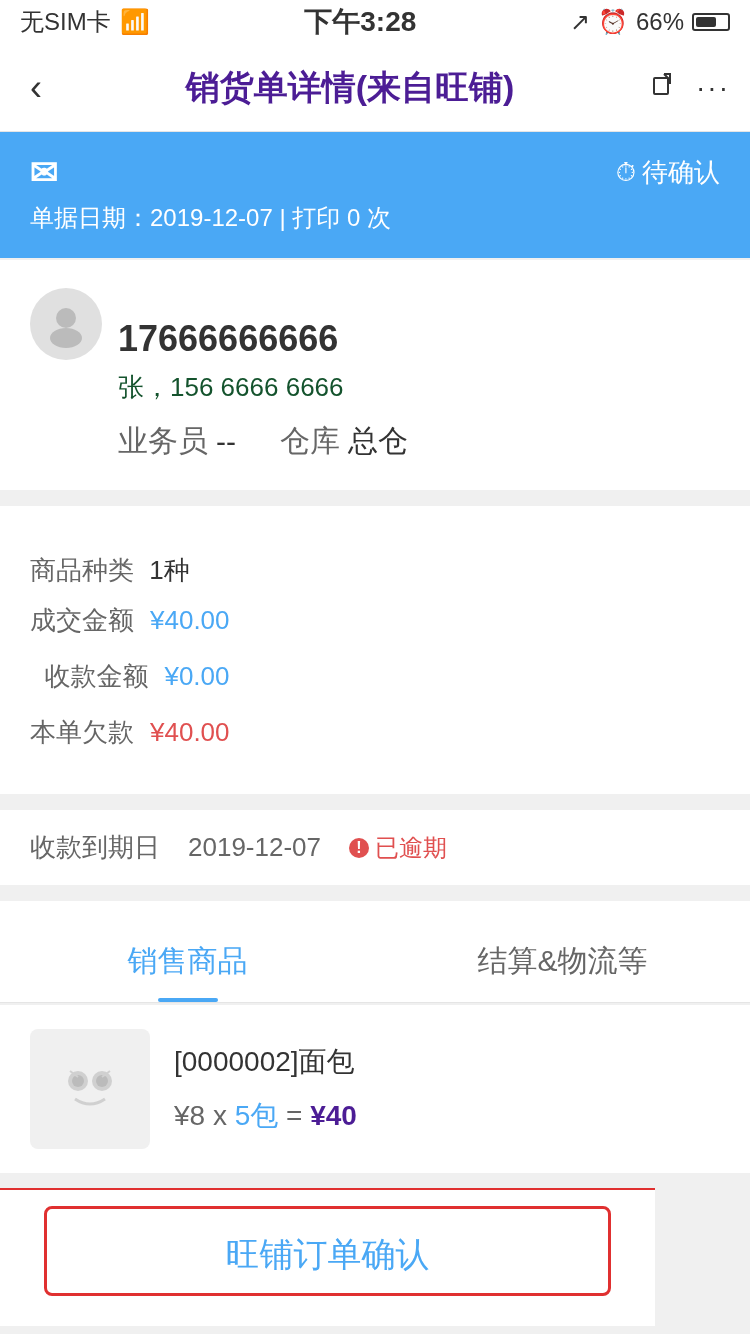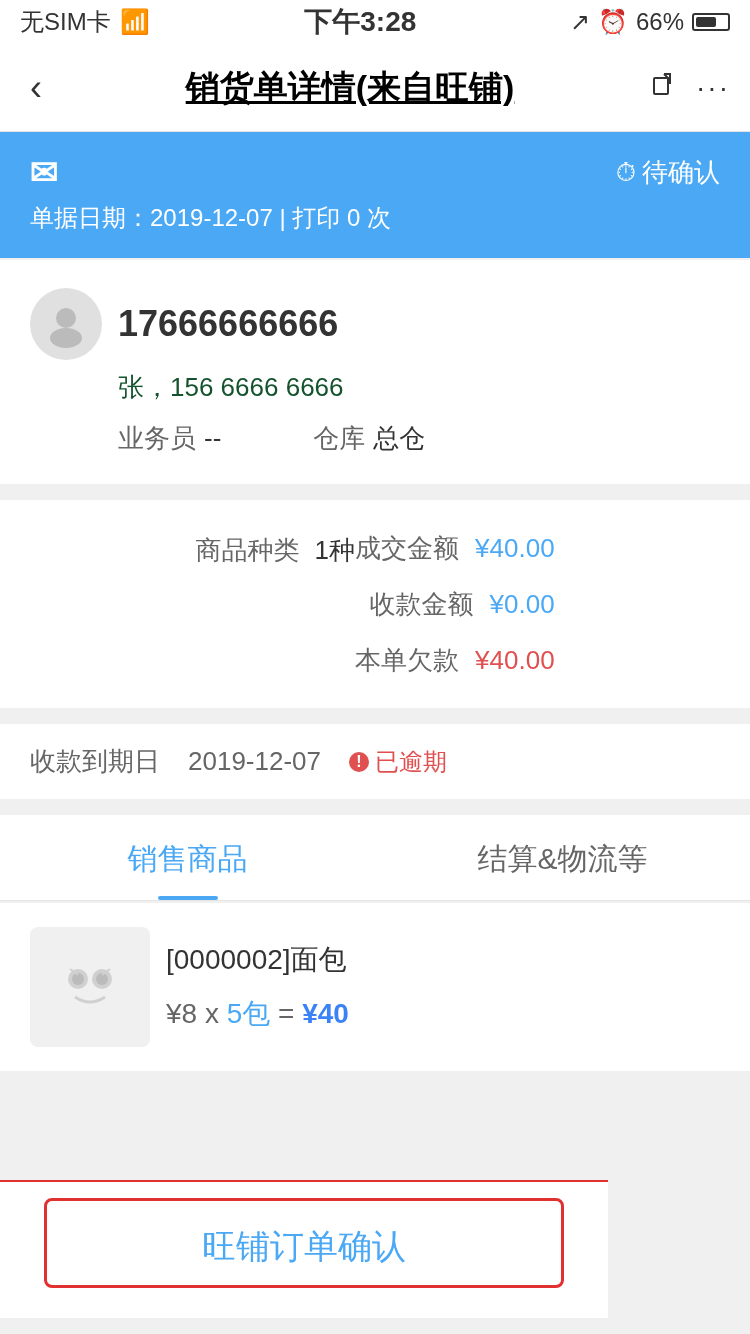--- a/index.html
+++ b/index.html
@@ -40,21 +40,21 @@
     .nav-bar {
       height: 88px;
       background: #fff;
       display: flex;
       align-items: center;
       justify-content: space-between;
       padding: 0 20px;
       border-bottom: 1px solid #e5e5e5;
     }
     .nav-back { font-size: 36px; color: #333; cursor: pointer; padding: 10px; }
-    .nav-title { font-size: 34px; font-weight: 600; color: #000000; text-decoration: underline; }
+    .nav-title { font-size: 34px; font-weight: 600; color: #4c1d95; }
     .nav-actions { display: flex; align-items: center; gap: 16px; }
     .nav-share { font-size: 28px; color: #333; }
     .nav-more { font-size: 28px; color: #333; letter-spacing: 2px; }
 
     
     .order-header {
       background: #4aa8f5;
       padding: 20px 30px 24px;
       margin-bottom: 0;
     }
@@ -85,21 +85,21 @@
     }
 
     
     .customer-card {
       background: #fff;
       padding: 28px 30px;
       margin-top: 2px;
     }
     .customer-row {
       display: flex;
-      align-items: center;
+      align-items: flex-end;
       gap: 16px;
       margin-bottom: 10px;
     }
     .avatar {
       width: 72px;
       height: 72px;
       border-radius: 50%;
       background: #e0e0e0;
       display: flex;
       align-items: center;
@@ -114,37 +114,38 @@
       color: #333;
     }
     .customer-name {
       font-size: 26px;
       color: #14532d;
       margin-left: 88px;
       margin-bottom: 16px;
     }
     .customer-meta {
       display: flex;
-      gap: 92px;
+      gap: 44px;
       margin-left: 88px;
-      font-size: 26px;
+      font-size: 30px;
       color: #666;
     }
     .meta-item { display: flex; align-items: center; gap: 8px; }
     .meta-label { color: #666; }
     .meta-value { color: #333; }
 
     
     .summary-card {
       background: #fff;
-      padding: 24px 30px;
+      padding: 38px 30px;
       margin-top: 16px;
       display: flex;
       align-items: flex-start;
       justify-content: center;
+      flex-direction: column;
     }
     .summary-left {
       display: flex;
       flex-direction: column;
       gap: 0;
     }
     .summary-item-left {
       font-size: 26px;
       color: #666;
       line-height: 52px;
@@ -203,21 +204,21 @@
     
     .tabs-bar {
       background: #fff;
       display: flex;
       margin-top: 16px;
       border-bottom: 1px solid #e5e5e5;
     }
     .tab-item {
       flex: 1;
       text-align: center;
-      padding: 24px 0 20px;
+      padding: 40px 0 20px;
       font-size: 30px;
       color: #666;
       position: relative;
       cursor: pointer;
     }
     .tab-item.active {
       color: #4aa8f5;
     }
     .tab-item.active::after {
       content: '';
@@ -231,21 +232,21 @@
       border-radius: 2px;
     }
 
     
     .product-card {
       background: #fff;
       padding: 24px 30px;
       margin-top: 2px;
       display: flex;
       align-items: center;
-      gap: 16px;
+      gap: 24px;
     }
     .product-thumb {
       width: 120px;
       height: 120px;
       background: #f0f0f0;
       border-radius: 8px;
       display: flex;
       align-items: center;
       justify-content: center;
       flex-shrink: 0;
@@ -256,35 +257,35 @@
     .product-name {
       font-size: 28px;
       color: #333;
       margin-bottom: 16px;
     }
     .product-price {
       font-size: 28px;
       color: #666;
     }
     .price-qty { color: #4aa8f5; }
-    .price-total { color: #3b82f6; font-weight: 600; margin-top: 30px; }
+    .price-total { color: #4c1d95; font-weight: 600; margin-top: 30px; }
 
     
     .bottom-area {
       background: #f0f0f0;
       flex: 1;
       min-height: 200px;
     }
 
     
     .confirm-btn-wrap {
       position: fixed;
-      bottom: 16px;
+      bottom: 8px;
       left: 0;
-      width: 608px;
+      width: 655px;
       background: #fff;
       padding: 16px 44px 30px;
       border-top: 2px solid #e03030;
     }
     .confirm-btn {
       display: block;
       width: 100%;
       height: 90px;
       line-height: 90px;
       text-align: center;

